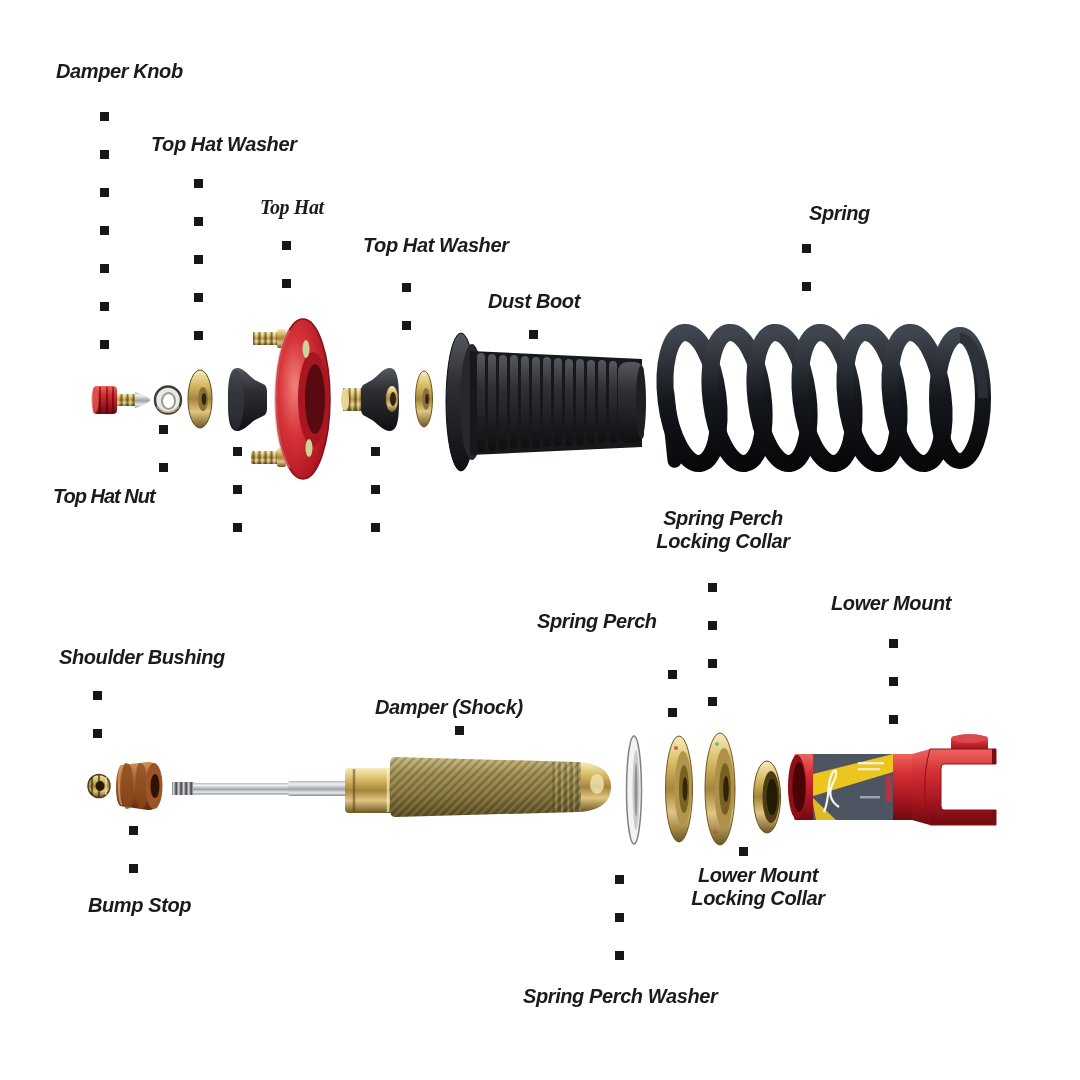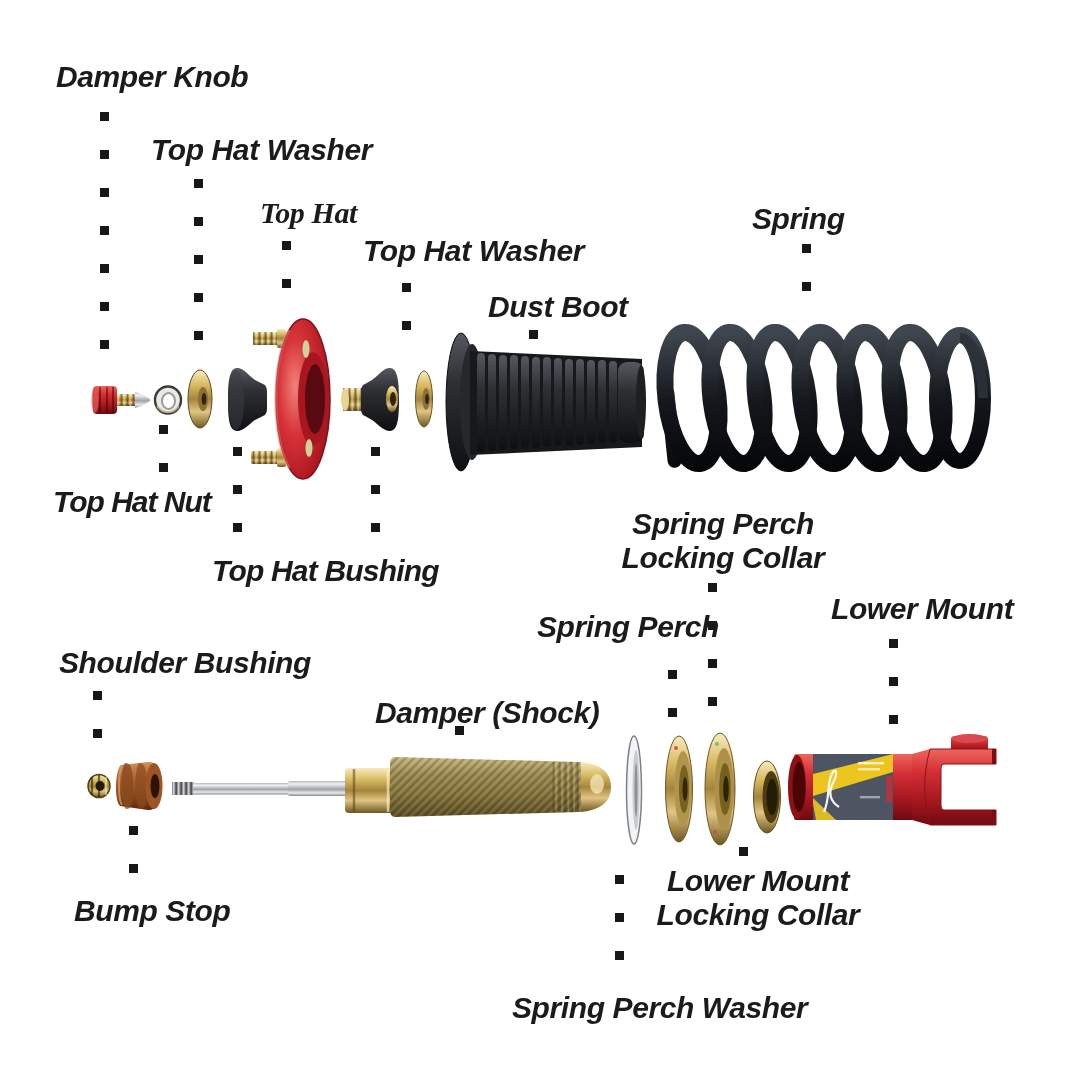--- a/index.html
+++ b/index.html
@@ -2,21 +2,21 @@
 <html><head>
 <meta charset="utf-8">
 <style>
   html,body{margin:0;padding:0;background:#fff;}
   .stage{
     position:relative;width:1080px;height:1080px;background:#ffffff;overflow:hidden;
     font-family:"Liberation Sans",sans-serif;
   }
   .stage svg{position:absolute;left:0;top:0;}
   .lbl{
-    position:absolute;font-weight:700;font-style:italic;font-size:30px;line-height:1.13;
+    position:absolute;font-weight:700;font-style:italic;font-size:20px;line-height:1.13;
     color:#1b1b1b;letter-spacing:-0.4px;white-space:pre-line;
   }
   .lbl.center{text-align:center;}
   .leader{
     position:absolute;width:9px;
     background-image:repeating-linear-gradient(to bottom,#171717 0px,#171717 9px,transparent 9px,transparent 38px);
   }
 </style>
 </head>
 <body>
@@ -283,27 +283,26 @@
   <div class="leader" style="left:455px;top:726px;height:9px;"></div>
   <div class="leader" style="left:129px;top:826px;height:47px;"></div>
   <div class="leader" style="left:739px;top:847px;height:9px;"></div>
   <div class="leader" style="left:615px;top:875px;height:85px;"></div>
 
   <div class="lbl" style="left:56px;top:60px;">Damper Knob</div>
   <div class="lbl" style="left:151px;top:133px;">Top Hat Washer</div>
   <div class="lbl" style="left:260px;top:196px;font-family:Liberation Serif, serif;">Top Hat</div>
   <div class="lbl" style="left:363px;top:234px;">Top Hat Washer</div>
   <div class="lbl" style="left:488px;top:290px;text-align:center;">Dust Boot</div>
-  <div class="lbl" style="left:752px;top:202px;">Spring</div>
+  <div class="lbl" style="left:809px;top:202px;">Spring</div>
   <div class="lbl" style="left:53px;top:485px;letter-spacing:-1px;">Top Hat Nut</div>
-  <div class="lbl" style="left:212px;top:554px;letter-spacing:-0.8px;">Top Hat Bushing</div>
   <div class="lbl center" style="left:603px;top:507px;width:240px;">Spring Perch
 Locking Collar</div>
   <div class="lbl" style="left:537px;top:610px;">Spring Perch</div>
   <div class="lbl" style="left:831px;top:592px;">Lower Mount</div>
   <div class="lbl" style="left:59px;top:646px;">Shoulder Bushing</div>
   <div class="lbl" style="left:375px;top:696px;">Damper (Shock)</div>
-  <div class="lbl" style="left:74px;top:894px;text-align:center;">Bump Stop</div>
+  <div class="lbl" style="left:88px;top:894px;text-align:center;">Bump Stop</div>
   <div class="lbl center" style="left:640px;top:864px;width:236px;">Lower Mount
 Locking Collar</div>
-  <div class="lbl" style="left:512px;top:985px;margin-top:6px;">Spring Perch Washer</div>
+  <div class="lbl" style="left:523px;top:985px;">Spring Perch Washer</div>
 
 </div>
 
 </body></html>

